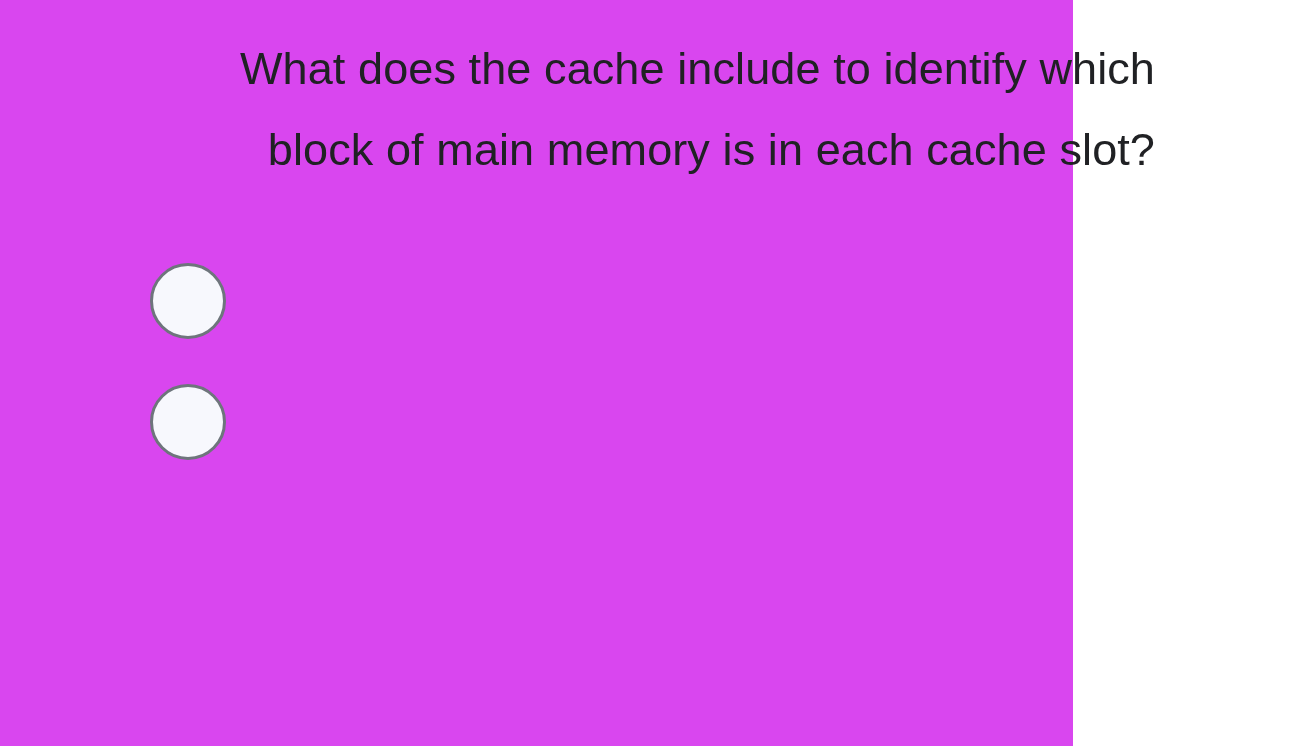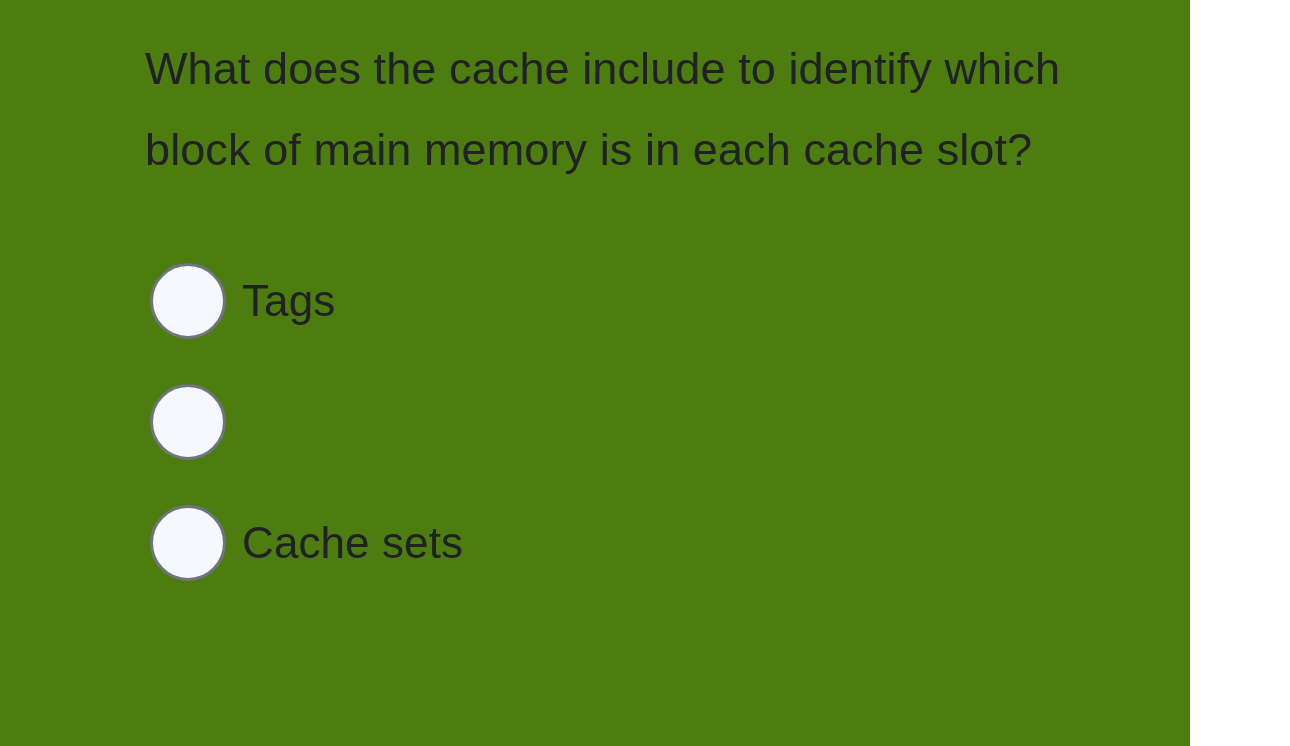--- a/index.html
+++ b/index.html
@@ -12,23 +12,24 @@
     width: 1290px;
     height: 746px;
     background: #ffffff;
     font-family: "Liberation Sans", "DejaVu Sans", sans-serif;
     overflow: hidden;
     -webkit-font-smoothing: antialiased;
   }
 
   .page {
     position: relative;
-    width: 1190px;
+    width: 1073px;
     height: 746px;
-    background: #4d7c0f;
+    background: #d946ef;
+    text-align: right;
   }
 
   
   .question-block {
     position: absolute;
     left: 145px;
     top: 28px;
     width: 1010px;
   }
   .question-text {
@@ -83,24 +84,19 @@
 <div class="page">
 
   <div class="question-block">
     <p class="question-text">What does the cache include to identify which block of main memory is in each cache slot?</p>
   </div>
 
   <div class="options" id="options-container">
 
       <div class="option-row">
         <span class="radio"></span>
-        <span class="option-label">Tags</span>
       </div>
       <div class="option-row">
         <span class="radio"></span>
-      </div>
-      <div class="option-row">
-        <span class="radio"></span>
-        <span class="option-label">Cache sets</span>
       </div>
     </div>
 
 </div>
 
 </body></html>

